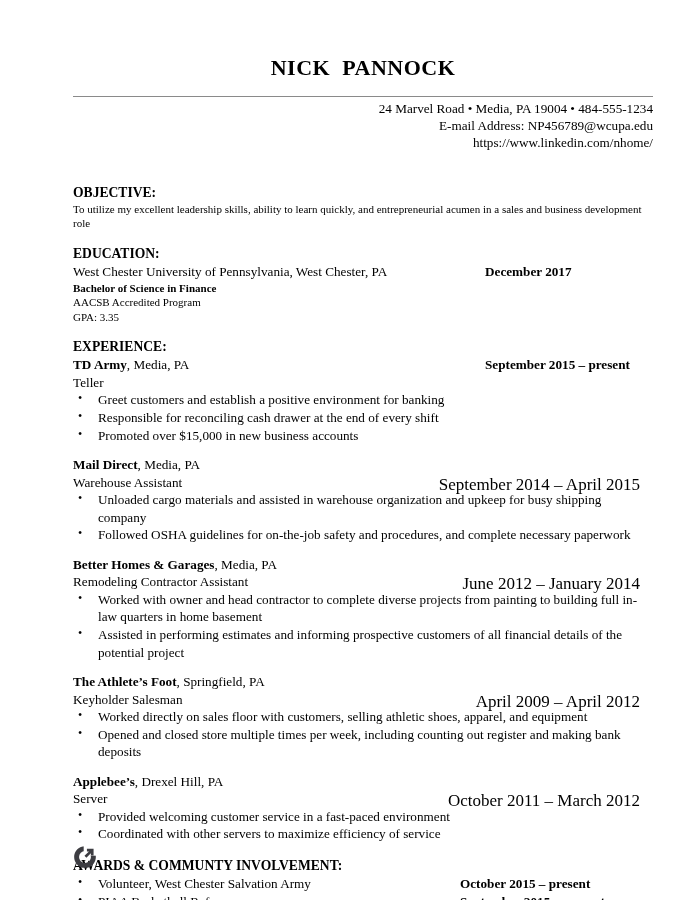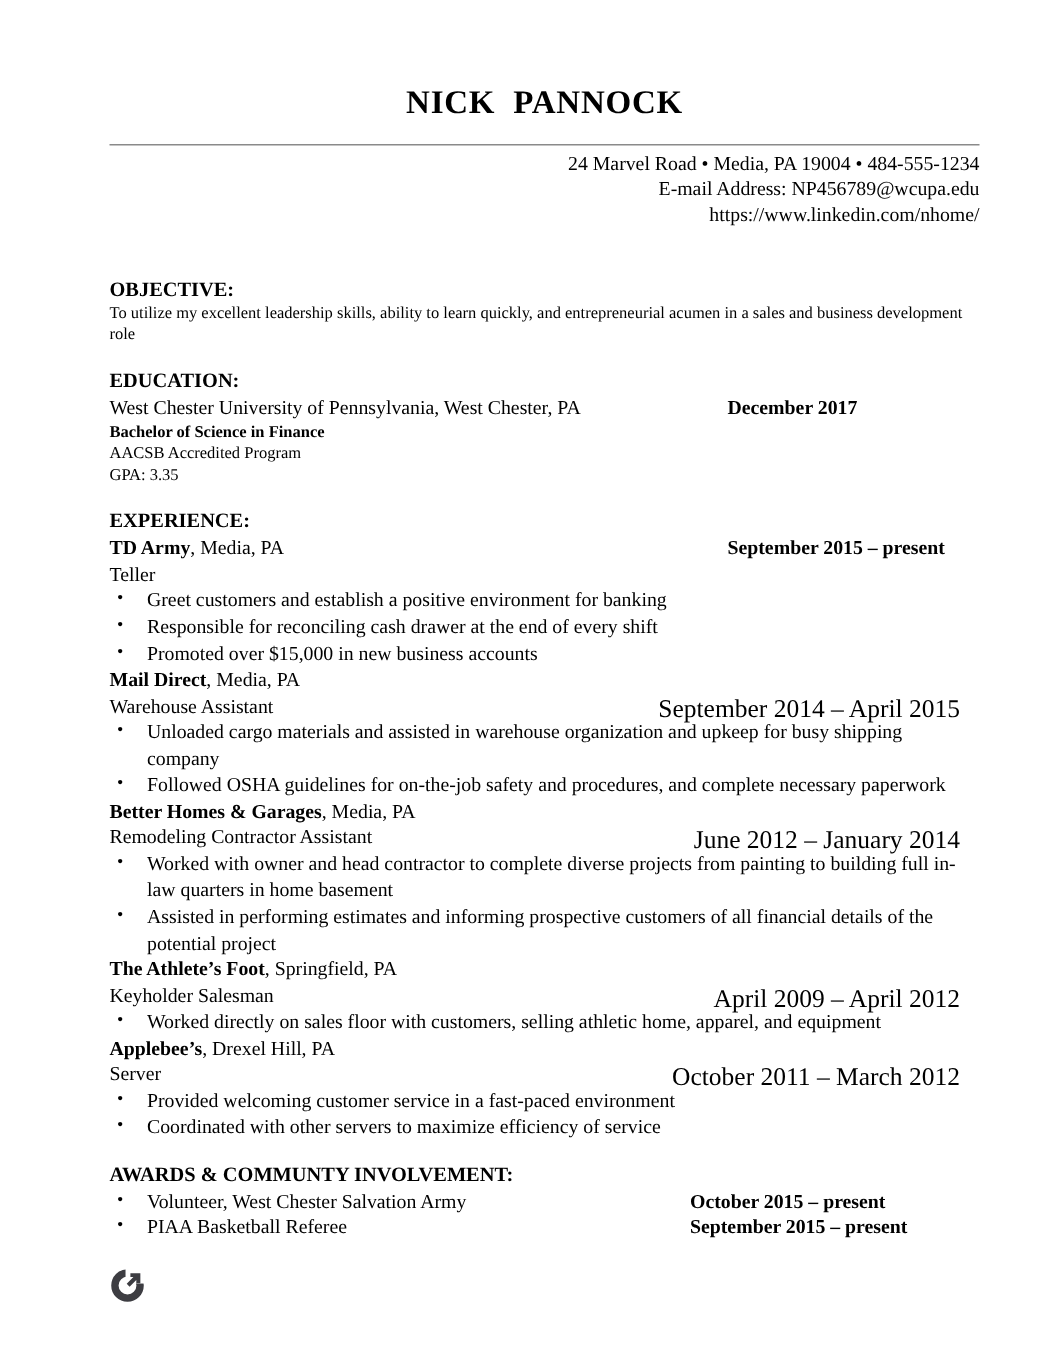--- a/index.html
+++ b/index.html
@@ -112,21 +112,21 @@
     position: absolute;
     left: 5px;
     top: -1px;
     font-size: 12px;
     line-height: 1.45;
   }
   ul.bullets > li .date-col {
     left: 387px;
   }
 
-  .job { margin-top: 0; }
+  .job { margin-top: 12px; }
   .job.first { margin-top: 0; }
 
   
   .logo {
     position: absolute;
     left: 56px;
     top: 843px;
     width: 28px;
     height: 28px;
   }
@@ -186,21 +186,22 @@
             <div class="row"><span>Remodeling Contractor Assistant</span><span class="date-right">June 2012 – January 2014</span></div>
             <ul class="bullets">
               <li>Worked with owner and head contractor to complete diverse projects from painting to building full in-law quarters in home basement</li>
               <li>Assisted in performing estimates and informing prospective customers of all financial details of the potential project</li>
             </ul>
           </div>
           <div class="job">
             <div class="row"><span class="bold">The Athlete’s Foot</span><span>, Springfield, PA</span></div>
             <div class="row"><span>Keyholder Salesman</span><span class="date-right">April 2009 – April 2012</span></div>
             <ul class="bullets">
-              <li>Worked directly on sales floor with customers, selling athletic home, apparel, and equipment</li>
+              <li>Worked directly on sales floor with customers, selling athletic shoes, apparel, and equipment</li>
+              <li>Opened and closed store multiple times per week, including counting out register and making bank deposits</li>
             </ul>
           </div>
           <div class="job">
             <div class="row"><span class="bold">Applebee’s</span><span>, Drexel Hill, PA</span></div>
             <div class="row"><span>Server</span><span class="date-right">October 2011 – March 2012</span></div>
             <ul class="bullets">
               <li>Provided welcoming customer service in a fast-paced environment</li>
               <li>Coordinated with other servers to maximize efficiency of service</li>
             </ul>
           </div>

